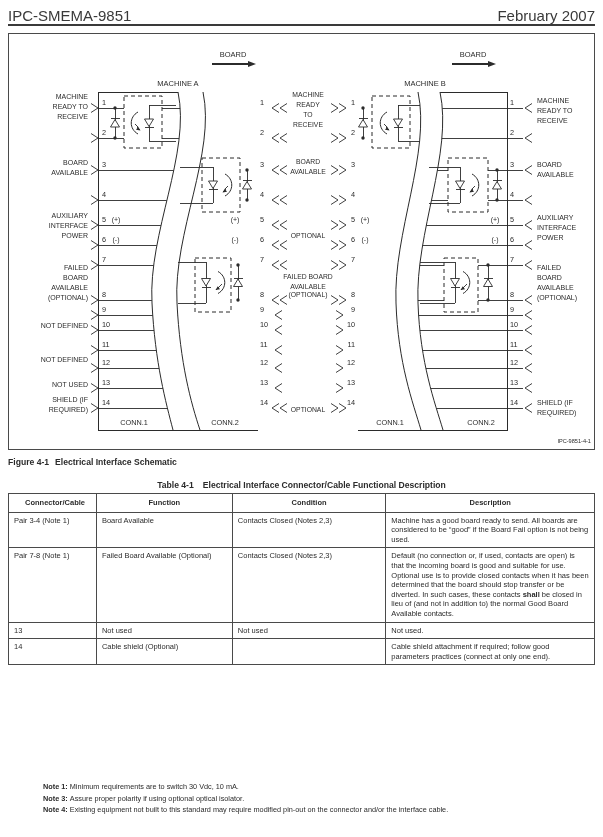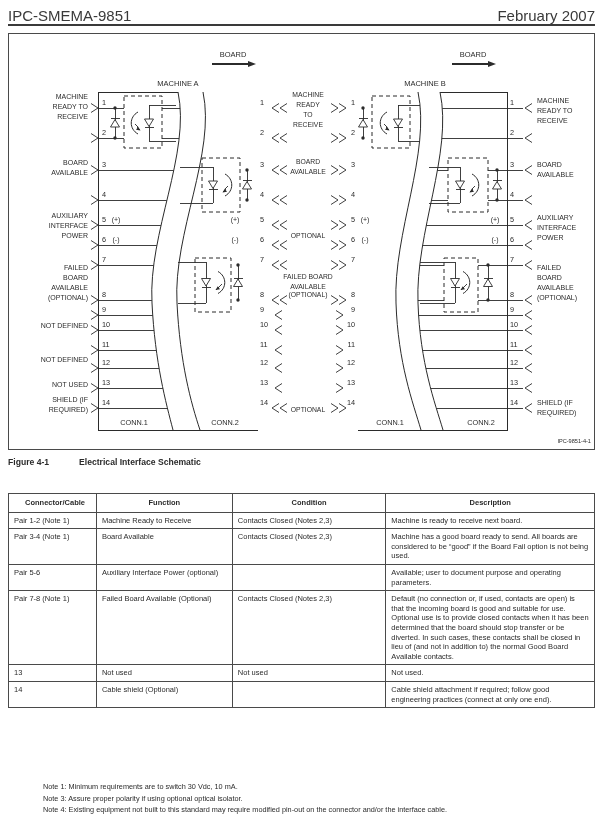--- a/index.html
+++ b/index.html
@@ -4,30 +4,30 @@
 <style>
   html,body{margin:0;padding:0;background:#e8e8e8;}
   .page{position:relative;width:603px;height:837px;background:#ffffff;
         font-family:"Liberation Sans", sans-serif;color:#2b2b2b;overflow:hidden;}
   .hdr{position:absolute;top:7px;left:0;right:8px;font-size:15px;color:#3a3a3a;margin-left:8px;}
   .hdr .right{float:right;}
   .hdr-rule{position:absolute;top:24px;left:8px;width:587px;height:2px;background:#3a3a3a;}
   svg{position:absolute;left:8px;top:33px;}
   svg text{fill:#2b2b2b;font-family:"Liberation Sans", sans-serif;}
   .fig-caption{position:absolute;left:8px;top:457px;font-size:8.6px;font-weight:bold;}
-  .fig-caption .t2{margin-left:30px;}
+  .fig-caption .t2{margin-left:6px;}
   .tbl-title{position:absolute;left:8px;top:480px;width:587px;text-align:center;
              font-size:8.6px;font-weight:bold;}
   .tbl-title .t2{margin-left:9px;}
   table.desc{position:absolute;left:8px;top:493px;width:587px;border-collapse:collapse;
              font-size:7.5px;line-height:1.28;table-layout:fixed;}
   table.desc th, table.desc td{border:1px solid #4a4a4a;padding:3px 5px;vertical-align:top;
              text-align:left;overflow:hidden;}
   table.desc th{text-align:center;font-weight:bold;padding:4px 16px;}
-  .b{font-weight:normal;}
+  .b{font-weight:bold;}
   .notes{position:absolute;left:8px;top:781px;width:587px;font-size:7.3px;line-height:11.6px;margin-left:35px;}
   .notes .nl{white-space:nowrap;}
 </style>
 </head>
 <body>
 
 <div class="page">
   <div class="hdr">
     <span>IPC-SMEMA-9851</span>
     <span class="right">February 2007</span>
@@ -372,72 +372,63 @@
       </g>
       <g>
         <text x="583" y="410" text-anchor="end" font-size="5.6" fill="#8a8a8a">IPC-9851-4-1</text>
       </g>
     </svg>
 
   <div class="fig-caption">
     <span>Figure 4-1</span><span class="t2">Electrical Interface Schematic</span>
   </div>
 
+  <div class="tbl-title">
+    <span>Table 4-1</span><span class="t2">Electrical Interface Connector/Cable Functional Description</span>
+  </div>
 
   <table class="desc" id="desc-table">
     <colgroup>
       <col style="width:15%">
         <col style="width:23.2%">
         <col style="width:26.2%">
         <col style="width:35.6%">
     </colgroup>
     <thead>
         <tr id="desc-head">
           <th>Connector/Cable</th>
           <th>Function</th>
           <th>Condition</th>
           <th>Description</th>
         </tr>
       </thead>
     <tbody id="desc-body">
         <tr>
-          <td>Pair 1-2 (Note 1)</td>
-          <td>Machine Ready to Receive</td>
-          <td>Contacts Closed (Notes 2,3)</td>
-          <td><span>Machine is ready to receive next board.</span></td>
-        </tr>
-        <tr>
           <td>Pair 3-4 (Note 1)</td>
           <td>Board Available</td>
           <td>Contacts Closed (Notes 2,3)</td>
           <td><span>Machine has a good board ready to send. All boards are considered to be “good” if the Board Fail option is not being used.</span></td>
-        </tr>
-        <tr>
-          <td>Pair 5-6</td>
-          <td>Auxiliary Interface Power (optional)</td>
-          <td></td>
-          <td><span>Available; user to document purpose and operating parameters.</span></td>
         </tr>
         <tr>
           <td>Pair 7-8 (Note 1)</td>
           <td>Failed Board Available (Optional)</td>
           <td>Contacts Closed (Notes 2,3)</td>
           <td><span>Default (no connection or, if used, contacts are open) is that the incoming board is good and suitable for use. Optional use is to provide closed contacts when it has been determined that the board should stop transfer or be diverted. In such cases, these contacts </span><span class="b">shall</span><span> be closed in lieu of (and not in addition to) the normal Good Board Available contacts.</span></td>
         </tr>
         <tr>
           <td>13</td>
           <td>Not used</td>
           <td>Not used</td>
           <td><span>Not used.</span></td>
         </tr>
         <tr>
           <td>14</td>
           <td>Cable shield (Optional)</td>
           <td></td>
-          <td><span>Cable shield attachment if required; follow good engineering practices (connect at only one end).</span></td>
+          <td><span>Cable shield attachment if required; follow good parameters practices (connect at only one end).</span></td>
         </tr>
       </tbody>
   </table>
 
   <div class="notes" id="notes">
       <div><span class="b nl">Note 1: </span><span>Minimum requirements are to switch 30 Vdc, 10 mA.</span></div>
       <div><span class="b nl">Note 3: </span><span>Assure proper polarity if using optional optical isolator.</span></div>
       <div><span class="b nl">Note 4: </span><span>Existing equipment not built to this standard may require modified pin-out on the connector and/or the interface cable.</span></div>
     </div>
 </div>

